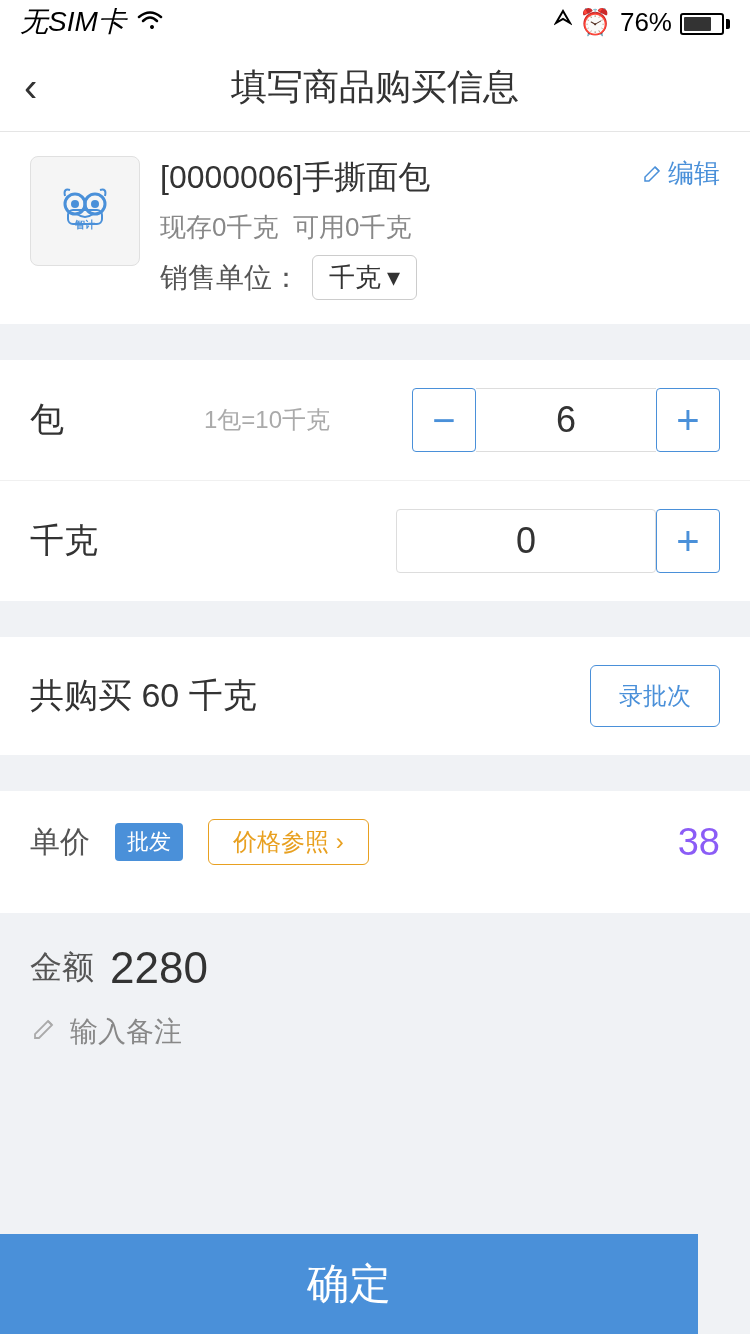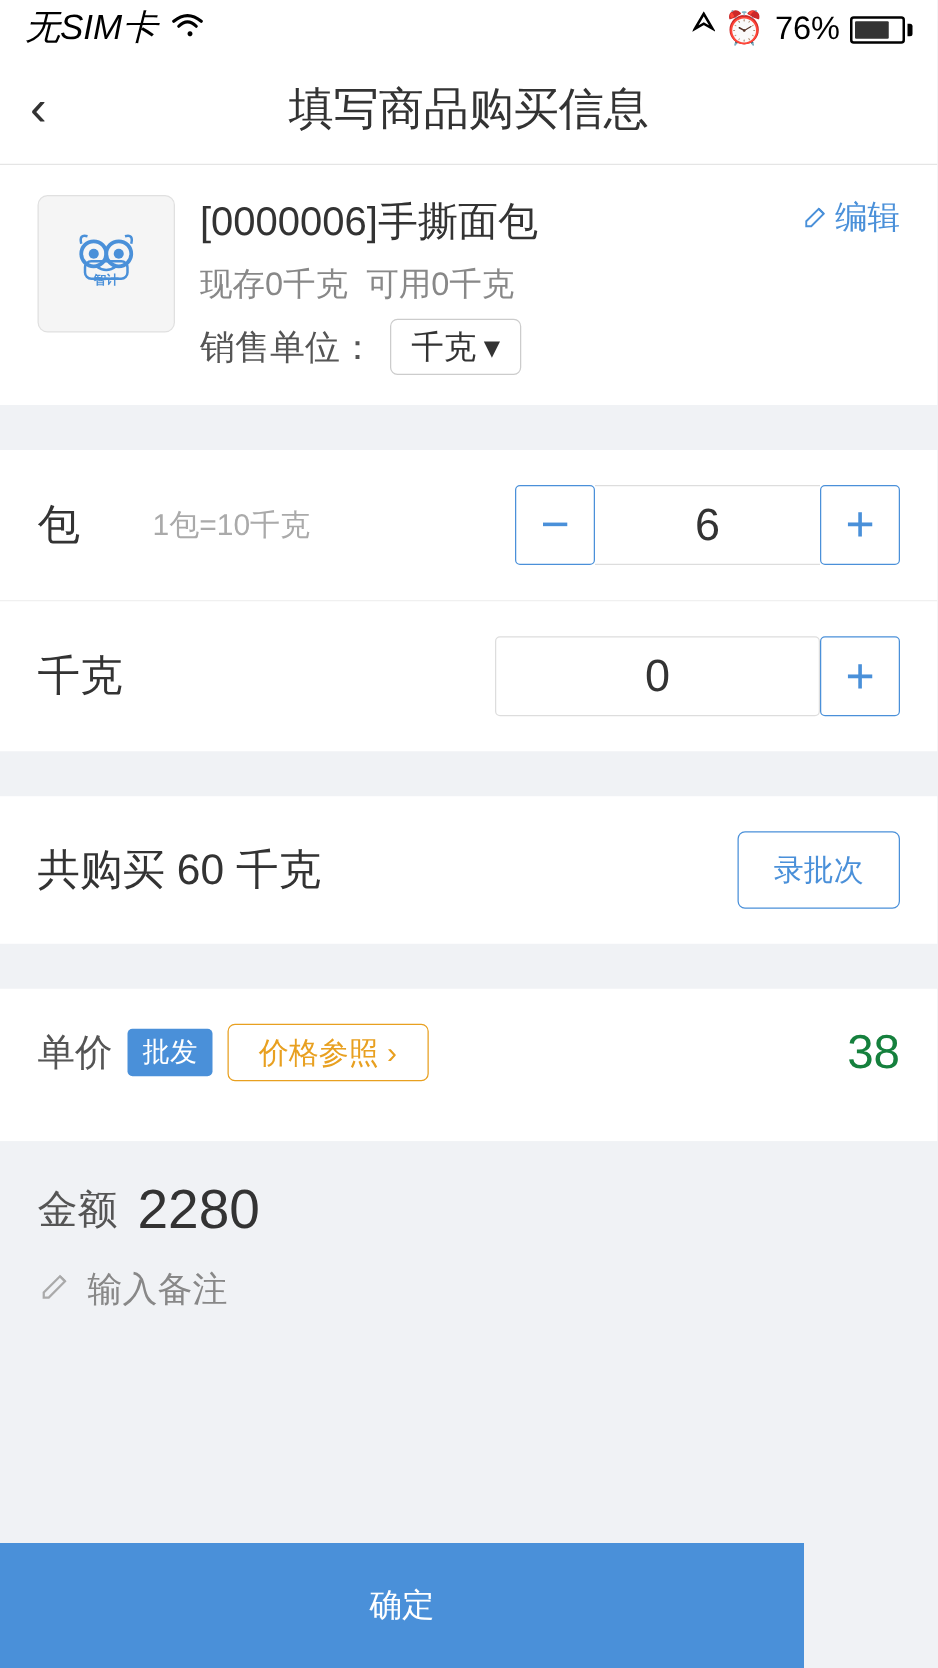--- a/index.html
+++ b/index.html
@@ -134,20 +134,21 @@
     .input-label {
       font-size: 34px;
       color: #333;
       min-width: 80px;
     }
     .input-hint {
       font-size: 24px;
       color: #aaa;
       margin-left: 12px;
       flex: 1;
+      text-align: center;
     }
     .qty-control {
       display: flex;
       align-items: center;
       gap: 0;
     }
     .qty-btn {
       width: 64px;
       height: 64px;
       border: 1.5px solid #4a90d9;
@@ -215,21 +216,21 @@
       display: flex;
       align-items: center;
       justify-content: space-between;
       margin-bottom: 20px;
     }
     .price-label {
       font-size: 30px;
       color: #555;
       display: flex;
       align-items: center;
-      gap: 12px;
+      gap: 25px;
     }
     .price-tag {
       background: #4a90d9;
       color: #fff;
       font-size: 22px;
       padding: 4px 12px;
       border-radius: 4px;
     }
     .price-ref-btn {
       border: 1.5px solid #e8a020;
@@ -238,21 +239,21 @@
       padding: 6px 24px;
       border-radius: 6px;
       background: #fff;
       display: flex;
       align-items: center;
       gap: 6px;
       cursor: pointer;
     }
     .price-value {
       font-size: 38px;
-      color: #15803d;
+      color: #8b5cf6;
       font-weight: 500;
     }
 
     
     .amount-section {
       background: #f0f2f5;
       padding: 30px 30px 0 30px;
     }
     .amount-row {
       display: flex;
@@ -279,25 +280,25 @@
     .pencil-icon { font-size: 28px; }
 
     
     .spacer { height: 300px; background: #f0f2f5; }
 
     
     .confirm-btn {
       position: fixed;
       bottom: 0;
       left: 0;
-      width: 643px;
+      width: 698px;
       height: 100px;
       background: #4a90d9;
       color: #fff;
-      font-size: 26px;
+      font-size: 42px;
       font-weight: 500;
       border: none;
       cursor: pointer;
       display: flex;
       align-items: center;
       justify-content: center;
     }
     
     .battery {
       display: inline-flex;

